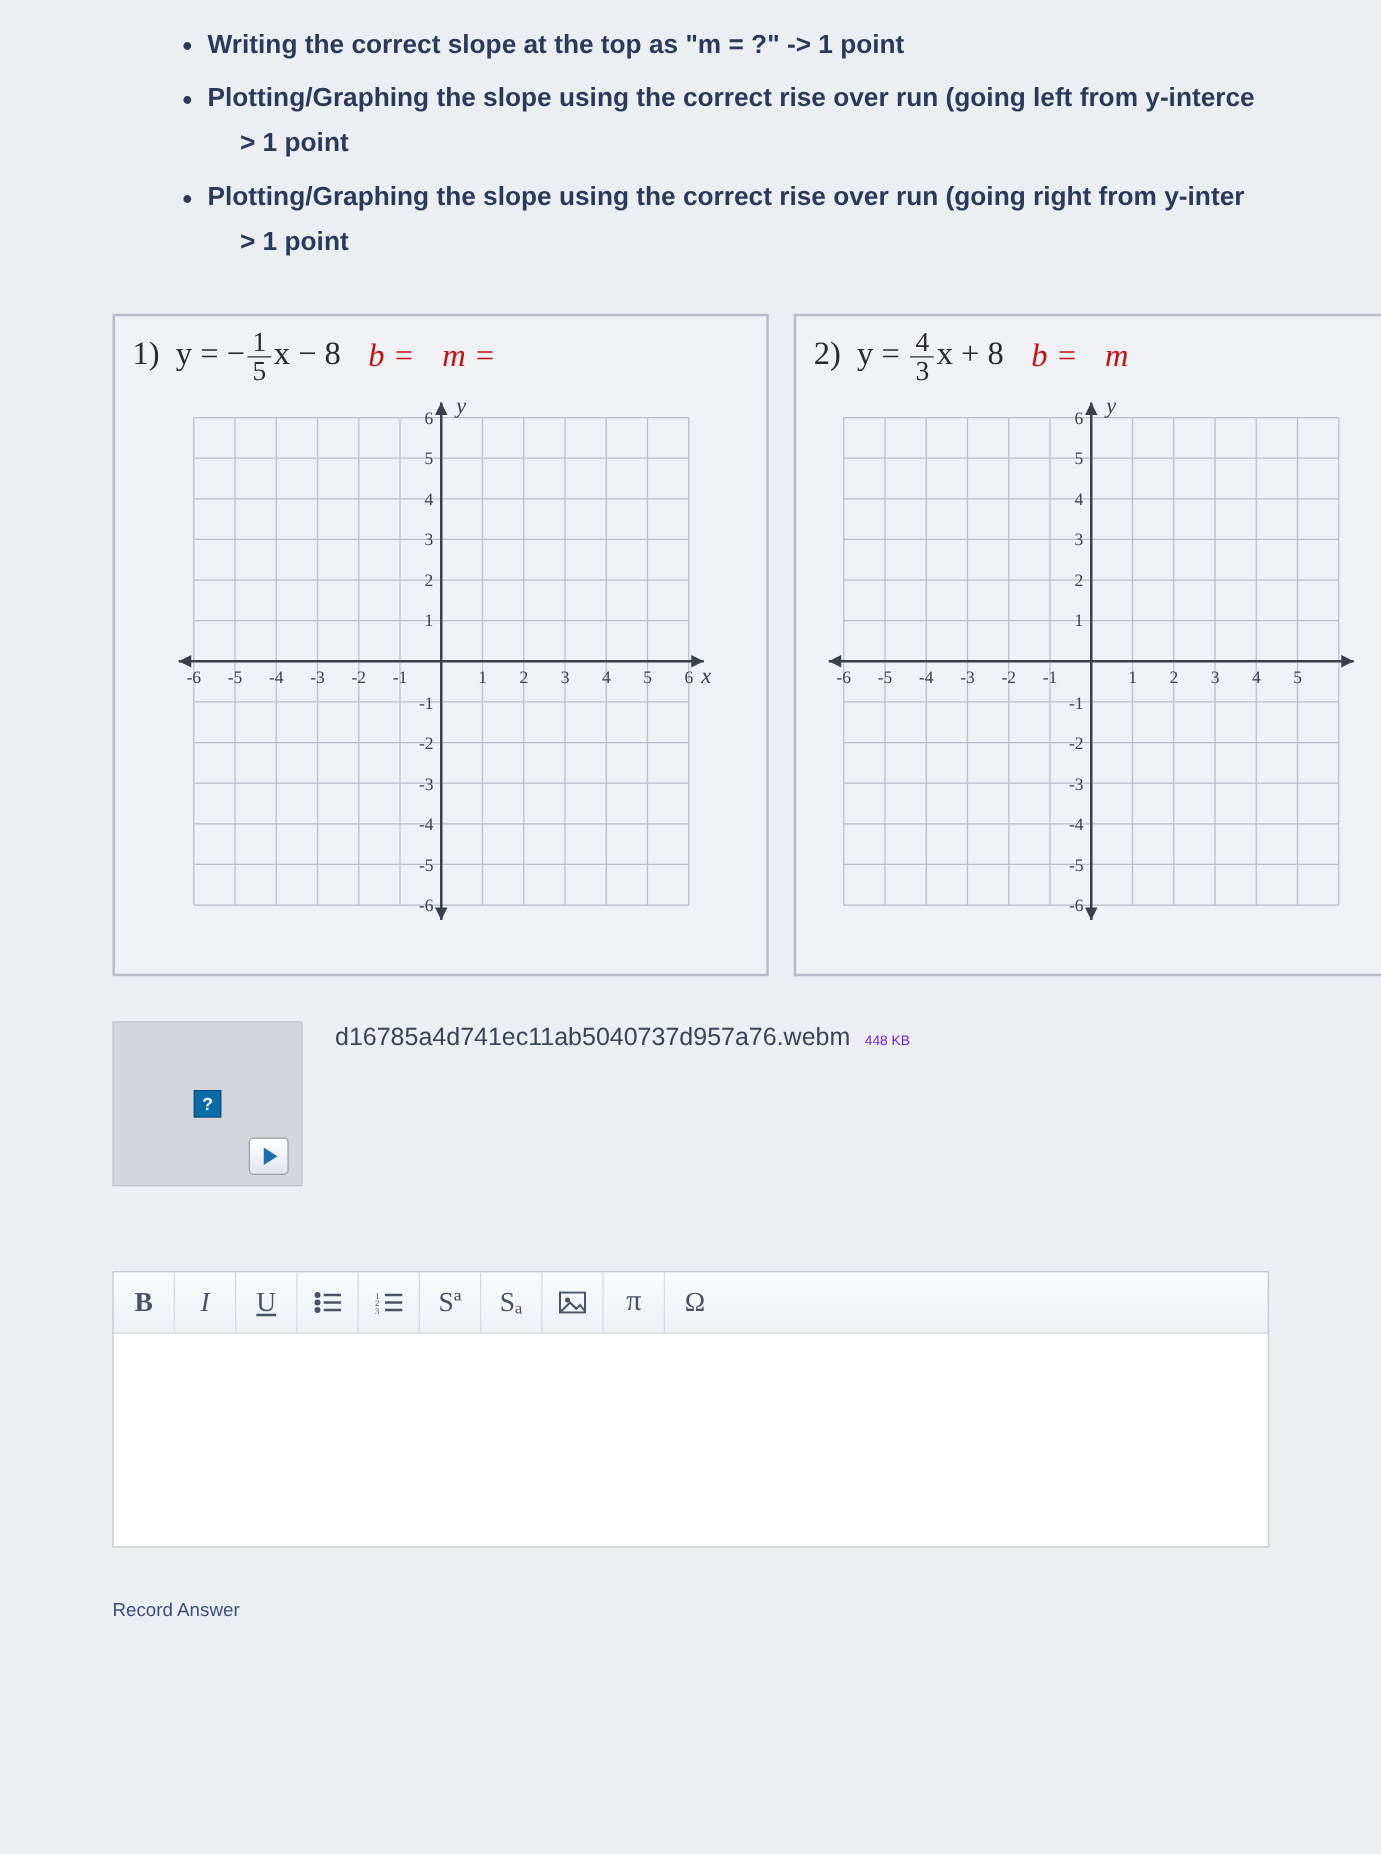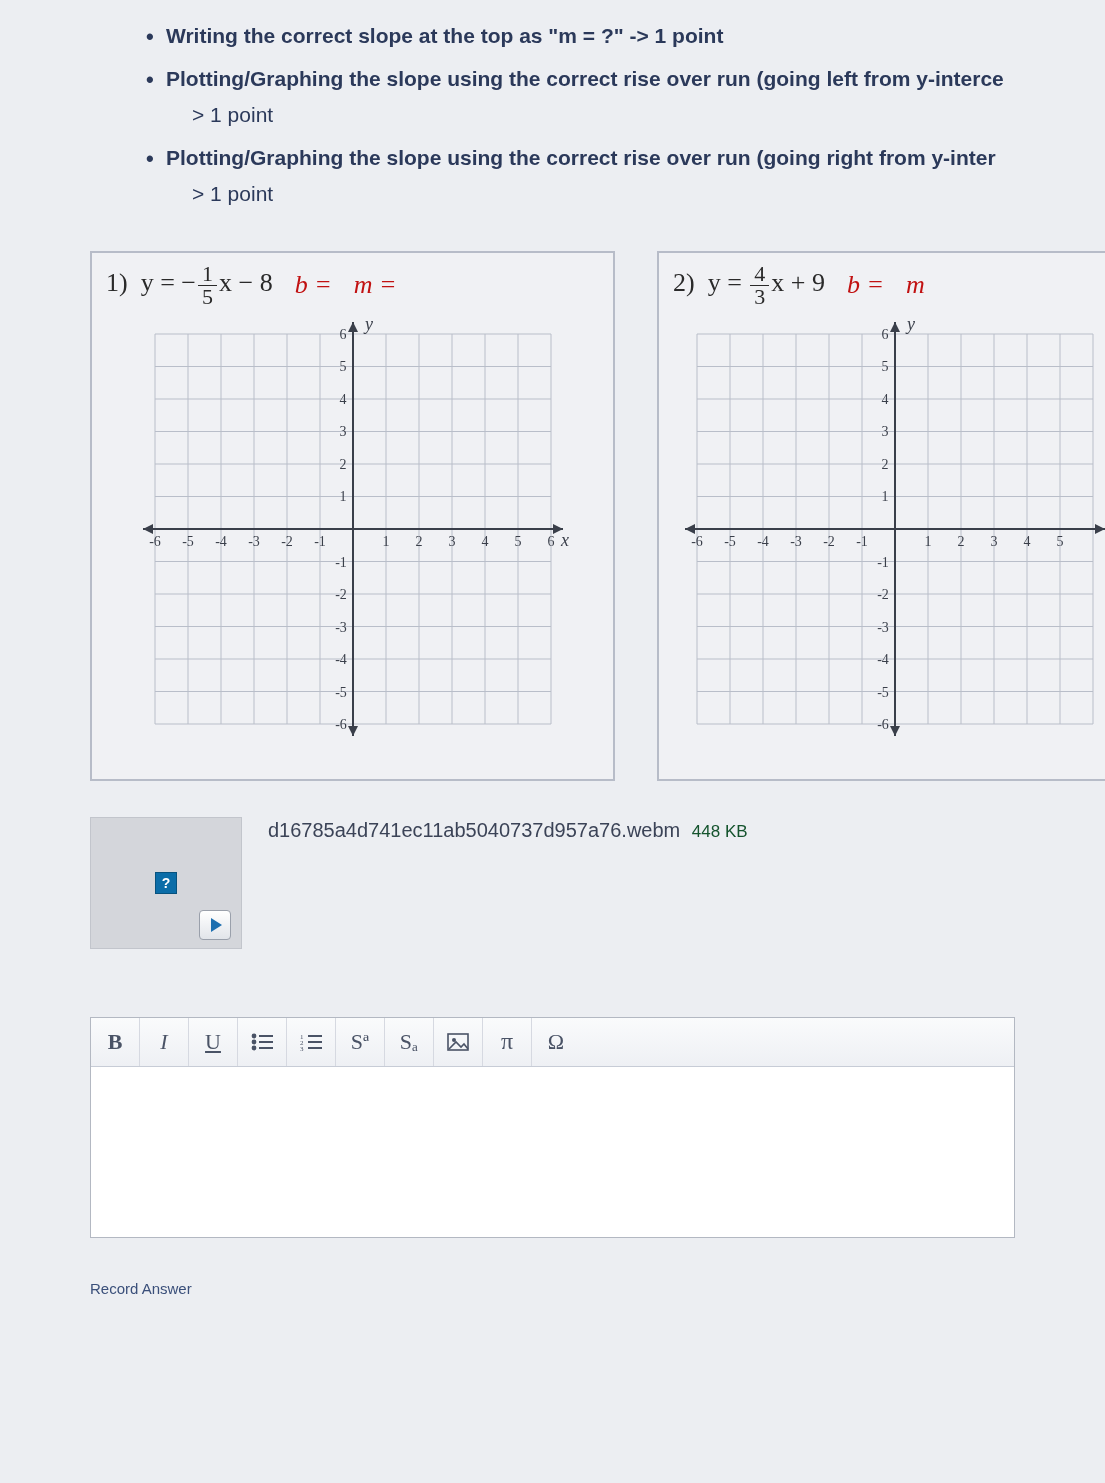--- a/index.html
+++ b/index.html
@@ -1,39 +1,39 @@
 <!DOCTYPE html>
 <html><head>
 <meta charset="utf-8">
 <style>
   html,body{margin:0;padding:0;background:#e6e7eb;font-family:Arial,Helvetica,sans-serif;color:#1f2f4f}
   .page{width:1105px;min-height:1483px;background:#eceef2;margin:0 auto;position:relative;padding-top:20px;box-sizing:border-box;overflow:hidden}
   .bullets{margin:0 0 40px 140px;max-width:960px}
   .bullets ul{list-style:none;margin:0;padding:0}
   .bullets li{position:relative;padding-left:26px;font-size:21px;font-weight:700;color:#2b395a;line-height:1.55;margin-bottom:10px}
   .bullets li::before{content:"•";position:absolute;left:6px;top:0;font-size:22px;color:#2b395a}
-  .sub{display:block;padding-left:26px;font-size:21px;font-weight:400;margin-top:4px}
-  .worksheet{display:flex;gap:42px;margin-left:90px;margin-right:0}
+  .sub{display:block;padding-left:26px;font-size:21px;font-weight:700;margin-top:4px}
+  .worksheet{display:flex;gap:20px;margin-left:90px;margin-right:0}
   .panel{flex:0 0 525px;border:2px solid #b7bcc8;background:#f0f1f4;box-sizing:border-box;padding:10px 10px 14px 14px;min-height:530px;position:relative}
   .panel.two{flex:0 0 470px;border-right:none}
   .qhead{display:flex;align-items:center;gap:22px;font-family:'Times New Roman',serif;font-size:26px;white-space:nowrap;margin-bottom:6px}
   .eq{font-family:'Times New Roman',serif;font-size:26px;color:#2a2a2a}
   .frac{display:inline-block;vertical-align:middle;text-align:center;margin:0 2px}
   .frac .n{display:block;border-bottom:1.5px solid #2a2a2a;padding:0 4px;font-size:22px;line-height:1}
   .frac .d{display:block;padding:0 4px;font-size:22px;line-height:1}
   .red{color:#c11111;font-style:italic}
   .grid-wrap{display:flex;justify-content:center;margin-top:4px}
   svg.grid{display:block}
   .att-row{display:flex;align-items:flex-start;margin:36px 0 0 90px}
   .thumb{width:150px;height:130px;background:#d4d6db;display:flex;align-items:center;justify-content:center;position:relative;border:1px solid #c2c5cc}
   .thumb .q{width:20px;height:20px;background:#0b6da8;color:#fff;font-size:14px;font-weight:700;display:flex;align-items:center;justify-content:center;border:1px solid #07527e}
   .thumb .play{position:absolute;right:10px;bottom:8px;width:30px;height:28px;border:1px solid #9aa0ab;background:linear-gradient(#fff,#e2e5ea);border-radius:4px;display:flex;align-items:center;justify-content:center}
   .thumb .play::after{content:"";display:block;width:0;height:0;border-left:11px solid #1d6fb0;border-top:7px solid transparent;border-bottom:7px solid transparent;margin-left:2px}
   .att-text{margin-left:26px;padding-top:2px;font-size:20px;color:#3b4357}
-  .att-text .kb{color:#14532d;font-size:17px;margin-left:6px}
+  .att-text .kb{color:#6d28d9;font-size:11px;margin-left:6px}
   .editor{margin:68px 90px 0 90px;border:1px solid #b3b8c2;background:#fff}
   .tb{display:flex;border-bottom:1px solid #c7ccd6;background:linear-gradient(#fafbfc,#eef0f4)}
   .tb .btn{width:48px;height:48px;display:flex;align-items:center;justify-content:center;font-family:'Times New Roman',serif;font-size:22px;color:#4a5366;border-right:1px solid #d6d9e1;position:relative}
   .tb .btn:last-child{border-right:none}
   .tb .btn svg{display:block}
   .ed-body{height:170px;background:#fff}
   .record{margin:42px 0 0 90px;font-size:15px;color:#3a4f7a;font-weight:400;padding-bottom:40px}
 </style>
 </head>
 <body>
@@ -136,21 +136,21 @@
         <text x="230" y="16" font-family="Times New Roman,serif" font-style="italic" font-size="18" fill="#3a3f4a">y</text>
         <text x="426" y="232" font-family="Times New Roman,serif" font-style="italic" font-size="18" fill="#3a3f4a">x</text>
       </svg>
     </div>
   </div>
 
   <div class="panel two">
     <div class="qhead">
       <span class="eq">
         <span>2)</span>&nbsp;
-        <span>y = </span><span class="frac"><span class="n">4</span><span class="d">3</span></span><span>x + 9</span>
+        <span>y = </span><span class="frac"><span class="n">4</span><span class="d">3</span></span><span>x + 8</span>
       </span>
       <span class="eq red">b =</span>
       <span class="eq red">m</span>
     </div>
     <div class="grid-wrap" style="justify-content:flex-start;margin-left:4px">
       <svg class="grid" width="440" height="430" viewBox="0 0 440 430">
         <g stroke="#b9bec9" stroke-width="1">
           <line x1="20" y1="20" x2="20" y2="410"></line>
               <line x1="53" y1="20" x2="53" y2="410"></line>
               <line x1="86" y1="20" x2="86" y2="410"></line>

